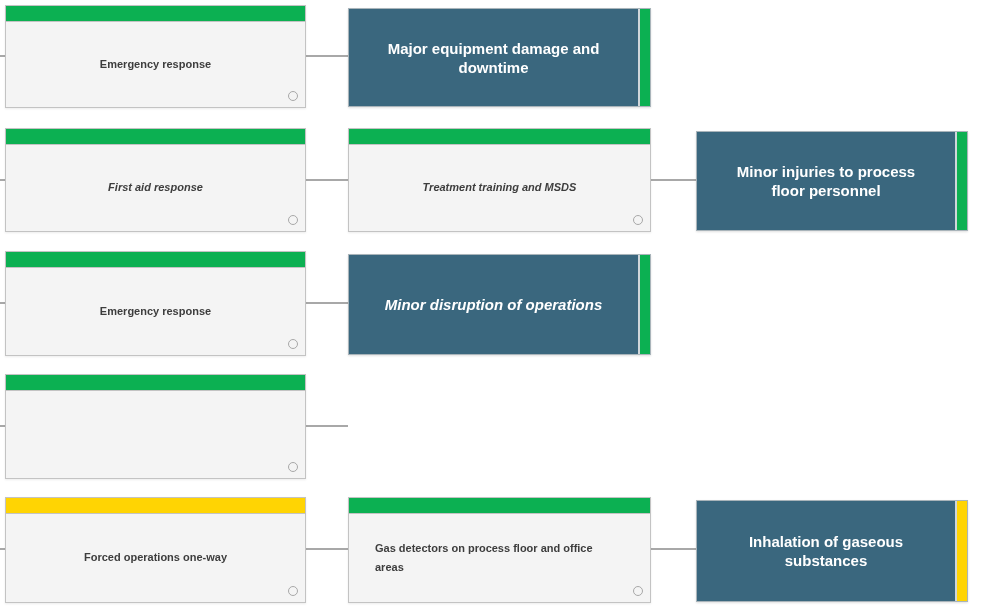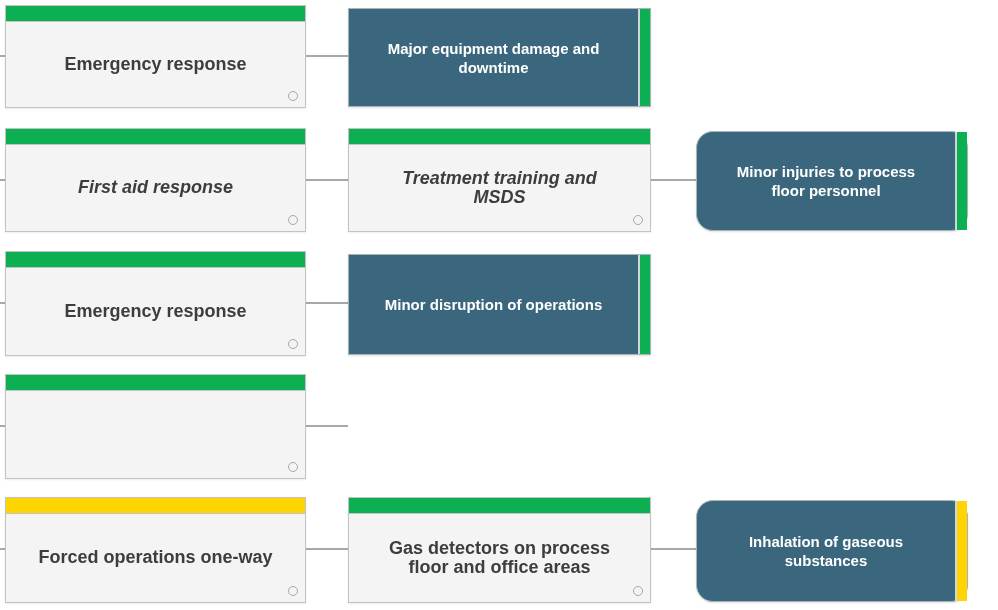--- a/index.html
+++ b/index.html
@@ -24,22 +24,21 @@
   .barrier .bar{
     position:absolute;top:0;left:0;right:0;
     height:15px;
     border-bottom:1px solid var(--barrier-border);
   }
   .barrier[data-accent="green"] .bar{background:var(--accent-green);}
   .barrier[data-accent="yellow"] .bar{background:var(--accent-yellow);}
   .barrier .label{
     position:absolute;left:0;right:0;top:15px;bottom:0;
     display:flex;align-items:center;justify-content:center;
-    text-align:center;
-    font-size:18px;font-weight:700;line-height:19px;
+    font-size:11px;font-weight:700;line-height:19px;
     color:var(--text-dark);
     padding:4px 26px;
   }
   .corner-circle{
     position:absolute;
     right:7px;bottom:6px;
     width:8px;height:8px;
     border:1.5px solid #a8a8a8;
     border-radius:50%;
     background:transparent;
@@ -59,29 +58,29 @@
     position:absolute;left:0;right:12px;top:0;bottom:0;
     display:flex;align-items:center;justify-content:center;
     text-align:center;
     font-size:15px;font-weight:700;line-height:19px;
     color:var(--text-light);
     padding:0 22px;
   }
   
   .c1{left:5px;width:301px;}
   .c2{left:348px;width:303px;}
-  .c3{left:696px;width:272px;border-radius:17px;}
+  .c3{left:696px;width:272px;}
   .barrier.r1{top:5px;height:103px;}
   .barrier.r2{top:128px;height:104px;font-style:italic;}
   .barrier.r3{top:251px;height:105px;}
   .barrier.r4{top:374px;height:105px;}
   .barrier.r5{top:497px;height:106px;}
   .consequence.r1{top:8px;height:99px;}
   .consequence.r2{top:131px;height:100px;}
-  .consequence.r3{top:254px;height:101px;}
+  .consequence.r3{top:254px;height:101px;font-style:italic;}
   .consequence.r4{top:377px;height:101px;}
   .consequence.r5{top:500px;height:102px;}
   
   .connector{
     position:absolute;height:2px;background:var(--connector);
   }
   .y1{top:55px;} .y2{top:179px;} .y3{top:302px;} .y4{top:425px;} .y5{top:548px;}
   .seg-left{left:0;width:5px;}
   .seg-mid{left:306px;width:42px;}
   .seg-right{left:651px;width:45px;}

